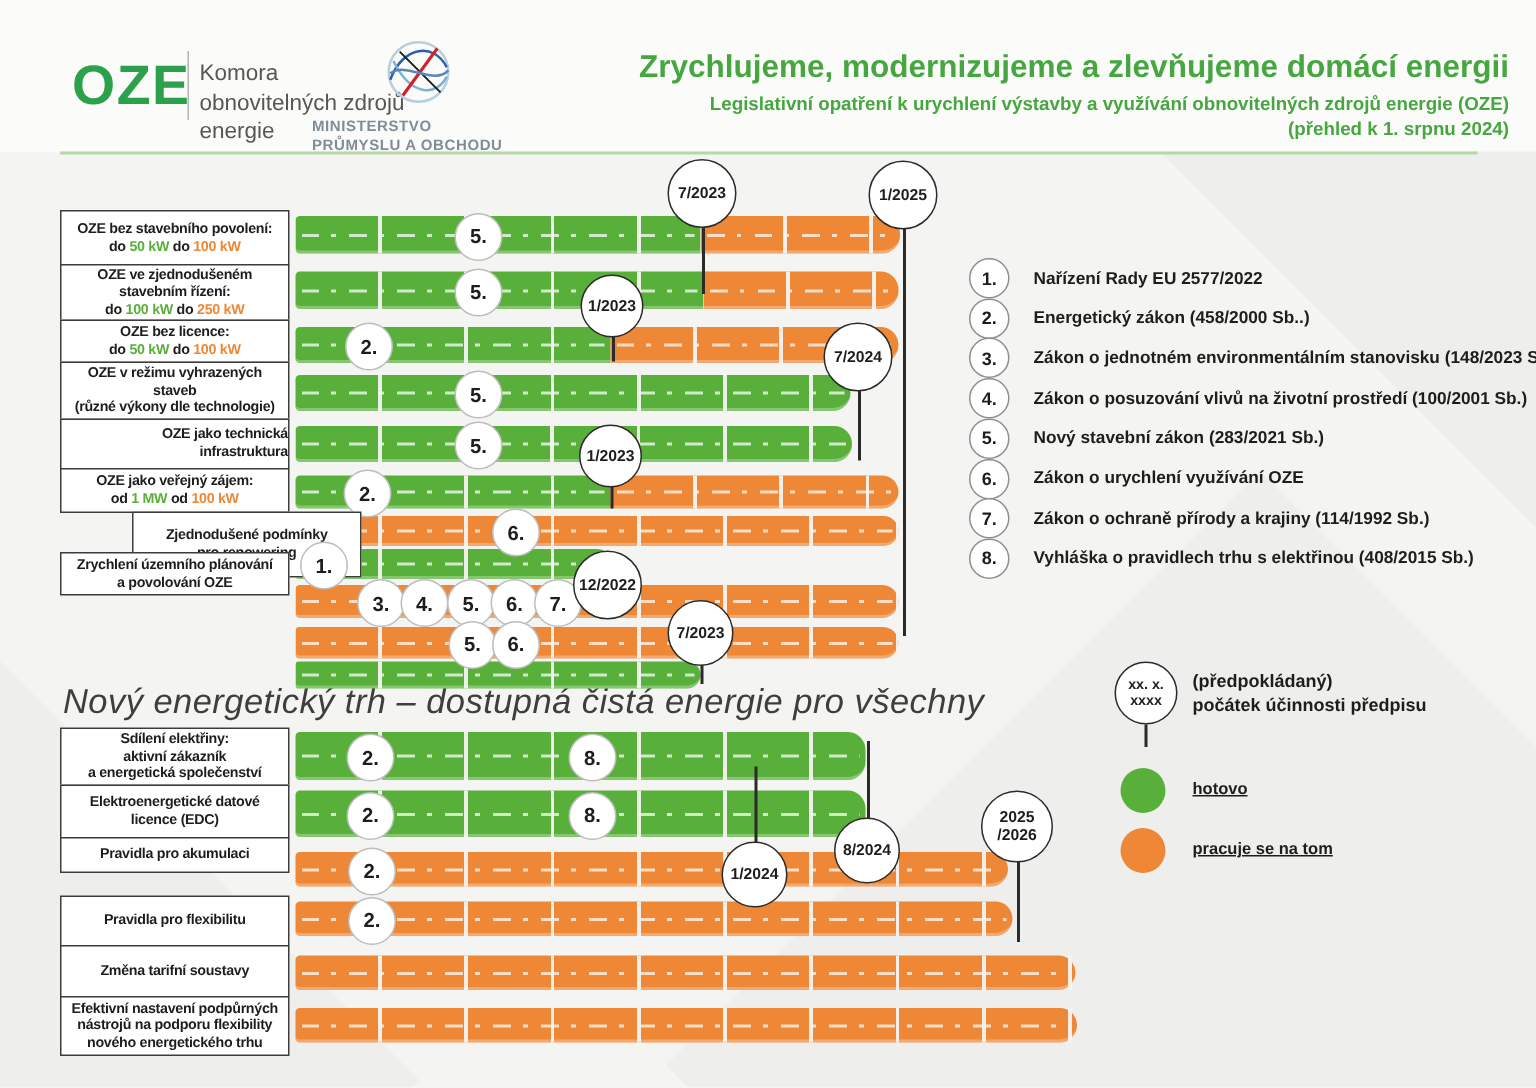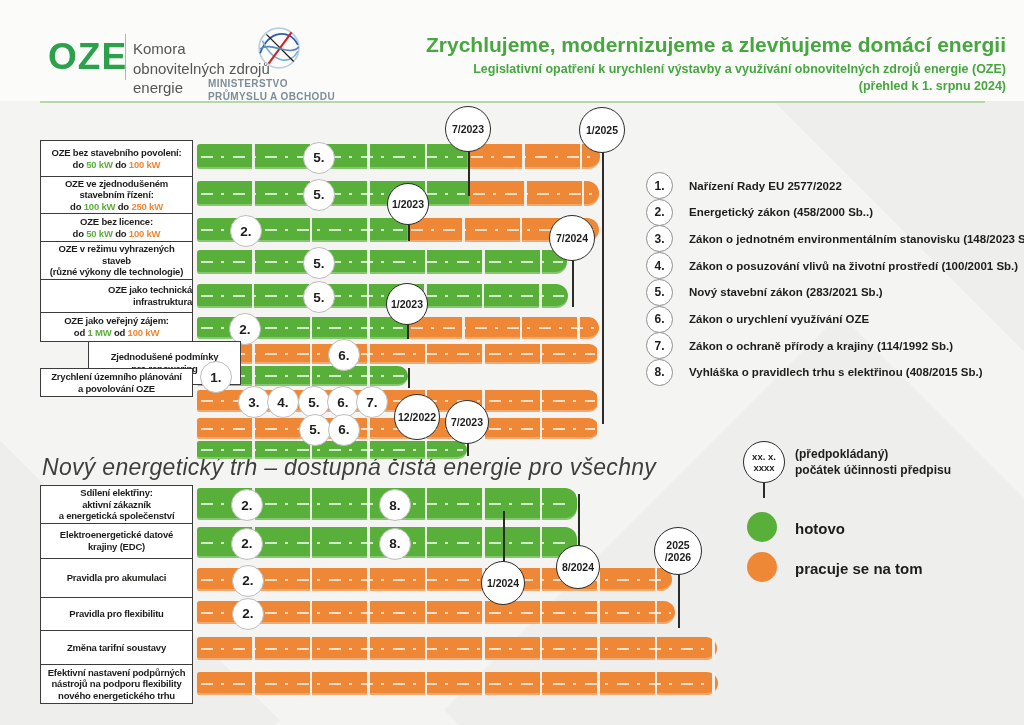--- a/index.html
+++ b/index.html
@@ -34,21 +34,21 @@
     font-size:10.5px;font-weight:bold;line-height:1.15;z-index:5;box-sizing:border-box;}
   .lawitem{position:absolute;z-index:2;display:flex;align-items:center;}
   .lawc{width:25px;height:25px;border-radius:50%;background:#fff;border:1px solid #8f8f8e;flex:0 0 25px;
     display:flex;align-items:center;justify-content:center;font-size:12px;font-weight:bold;}
   .lawt{margin-left:16px;font-size:11.5px;font-weight:bold;white-space:nowrap;}
   .keyc{position:absolute;left:743px;top:441px;width:42px;height:42px;border-radius:50%;background:#fff;border:1.5px solid #2b2b2a;
     display:flex;flex-direction:column;align-items:center;justify-content:center;font-size:9.5px;font-weight:bold;line-height:1.2;z-index:4;box-sizing:border-box;}
   .keyline{position:absolute;left:763px;top:483px;width:1.5px;height:15px;background:#2b2b2a;z-index:3;}
   .keytxt{position:absolute;left:795px;top:446px;font-size:12px;font-weight:bold;line-height:1.35;z-index:2;}
   .dot{position:absolute;left:747px;width:30px;height:30px;border-radius:50%;z-index:2;}
-  .dotlbl{position:absolute;left:795px;font-size:15px;font-weight:bold;z-index:2;}
+  .dotlbl{position:absolute;left:795px;font-size:11px;font-weight:bold;z-index:2;text-decoration:underline;}
 </style>
 </head>
 <body>
 
 <div class="canvas" id="board">
   <div class="chev" style="left:780px;top:-260px;width:520px;height:520px;"></div>
   <div class="chev" style="left:560px;top:430px;width:560px;height:560px;"></div>
   <div class="chev" style="left:-300px;top:480px;width:480px;height:480px;"></div>
 
   <div class="hdr"></div>
@@ -210,43 +210,43 @@
     </div>
     <div class="vline" style="left: 572px; top: 238px; height: 69px;"></div>
     <div class="datec" style="left: 549px; top: 215px; width: 46px; height: 46px;">
       <div>7/2024</div>
     </div>
     <div class="vline" style="left: 407px; top: 304px; height: 35px;"></div>
     <div class="datec" style="left: 386px; top: 283px; width: 42px; height: 42px;">
       <div>1/2023</div>
     </div>
     <div class="vline" style="left: 408px; top: 368px; height: 20px;"></div>
-    <div class="datec" style="left: 382px; top: 394px; width: 46px; height: 46px; margin-left: 12px;">
+    <div class="datec" style="left: 382px; top: 367px; width: 46px; height: 46px;">
       <div>12/2022</div>
     </div>
     <div class="vline" style="left: 467px; top: 422px; height: 34px;"></div>
     <div class="datec" style="left: 445px; top: 400px; width: 44px; height: 44px;">
       <div>7/2023</div>
     </div>
     <div class="lbox" style="top: 485px; height: 39px;">
       <div class="lline"><span>Sdílení elektřiny:</span></div>
       <div class="lline"><span>aktivní zákazník</span></div>
       <div class="lline"><span>a energetická společenství</span></div>
     </div>
     <div class="bar" style="left: 197px; top: 488px; width: 380px; height: 32px; background: rgb(88, 176, 58); border-radius: 3px 12px 12px 3px;"></div>
     <div class="badge" style="left: 231px; top: 489px;">2.</div>
     <div class="badge" style="left: 379px; top: 489px;">8.</div>
     <div class="lbox" style="top: 523px; height: 36px;">
       <div class="lline"><span>Elektroenergetické datové</span></div>
-      <div class="lline"><span>krajiny (EDC)</span></div>
+      <div class="lline"><span>licence (EDC)</span></div>
     </div>
     <div class="bar" style="left: 197px; top: 527px; width: 380px; height: 31px; background: rgb(88, 176, 58); border-radius: 3px 12px 12px 3px;"></div>
     <div class="badge" style="left: 231px; top: 527.5px;">2.</div>
     <div class="badge" style="left: 379px; top: 527.5px;">8.</div>
-    <div class="lbox" style="top: 558px; height: 40px;">
+    <div class="lbox" style="top: 558px; height: 24px;">
       <div class="lline"><span>Pravidla pro akumulaci</span></div>
     </div>
     <div class="bar" style="left: 197px; top: 568px; width: 475px; height: 23px; background: rgb(238, 135, 54); border-radius: 3px 12px 12px 3px;"></div>
     <div class="badge" style="left: 232px; top: 564.5px;">2.</div>
     <div class="lbox" style="top: 597px; height: 34px;">
       <div class="lline"><span>Pravidla pro flexibilitu</span></div>
     </div>
     <div class="bar" style="left: 197px; top: 601px; width: 478px; height: 23px; background: rgb(238, 135, 54); border-radius: 3px 12px 12px 3px;"></div>
     <div class="badge" style="left: 232px; top: 597.5px;">2.</div>
     <div class="lbox" style="top: 630px; height: 35px;">

